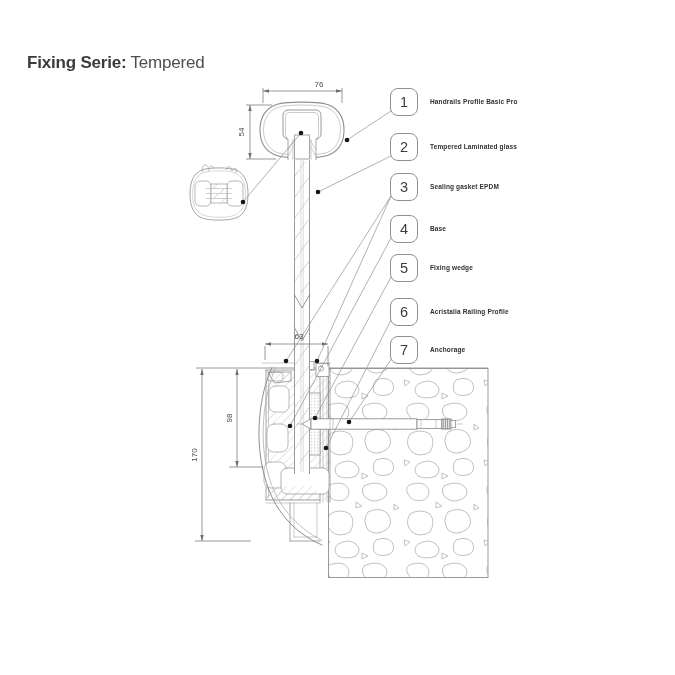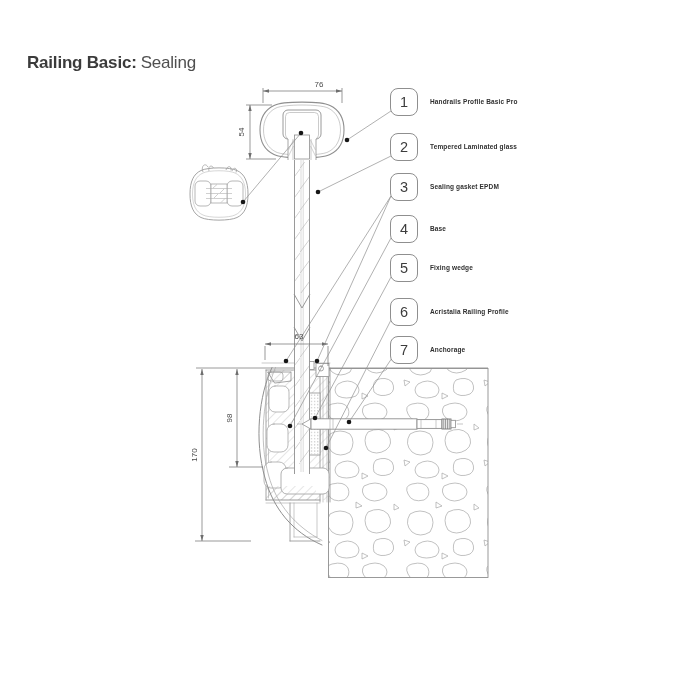--- a/index.html
+++ b/index.html
@@ -16,21 +16,21 @@
           color:#2f2f2f;letter-spacing:0.15px;}
   .dim{position:absolute;font-size:8px;color:#4a4a4a;text-align:center;line-height:10px;}
   .dim.rot{transform:rotate(-90deg);}
 </style>
 </head>
 <body>
 
 <div class="canvas">
 
   <div class="title">
-    <span class="bold">Railing Basic:</span><span class="light">Sealing</span>
+    <span class="bold">Fixing Serie:</span><span class="light">Tempered</span>
   </div>
 
   <svg class="draw" width="675" height="675" viewBox="0 0 675 675">
     <defs>
       <pattern id="hatch" width="6" height="6" patternUnits="userSpaceOnUse" patternTransform="rotate(45)">
         <line x1="0" y1="0" x2="0" y2="6" stroke="#b8b8b8" stroke-width="0.7"></line>
       </pattern>
       <pattern id="glasshatch" width="15" height="21" patternUnits="userSpaceOnUse">
         <path d="M -2,24 L 18,-3" stroke="#b3b3b3" stroke-width="0.6" fill="none"></path>
       </pattern>

